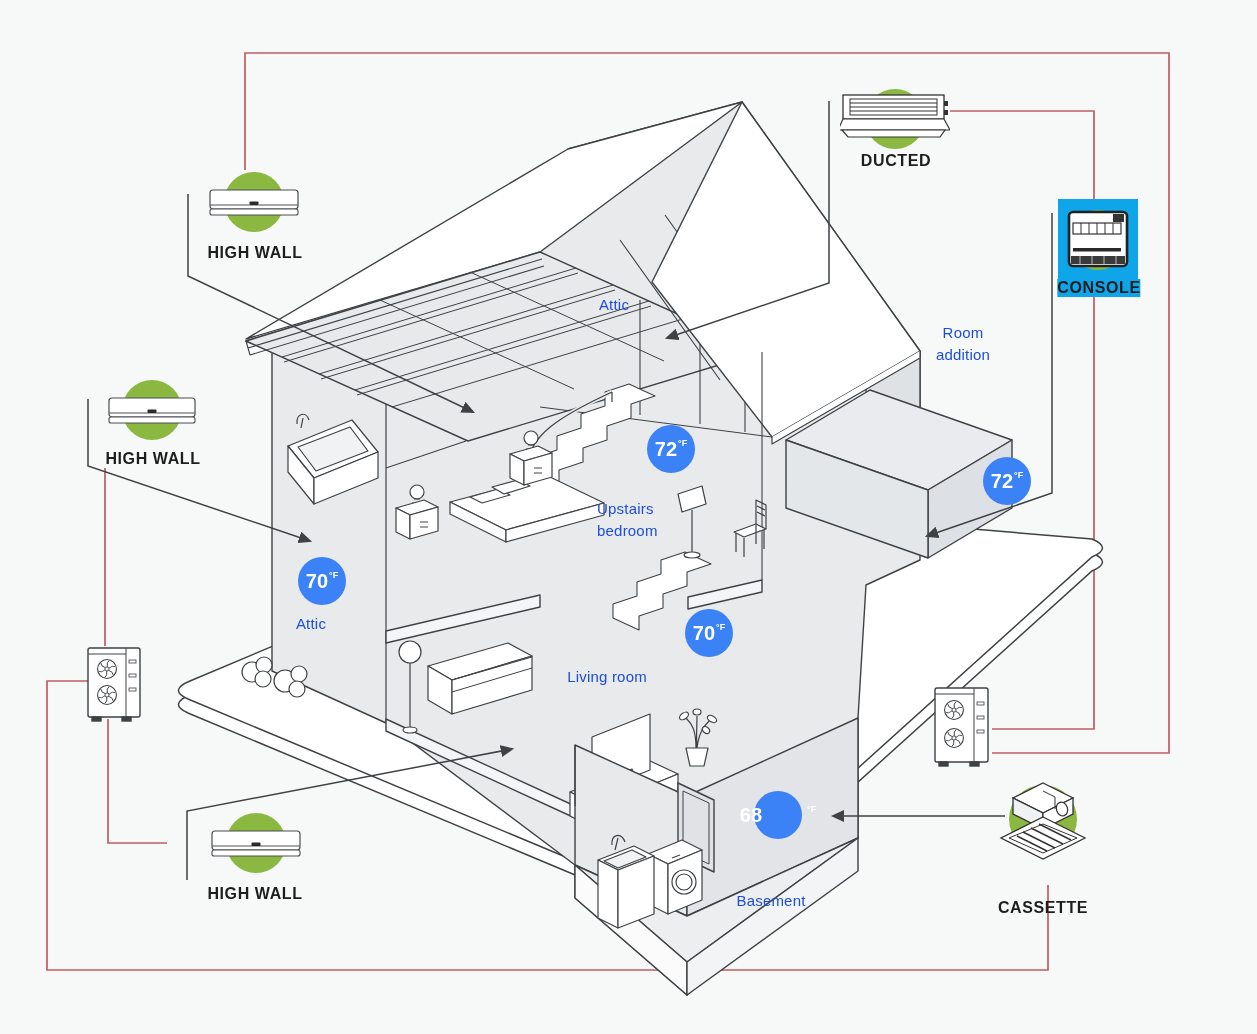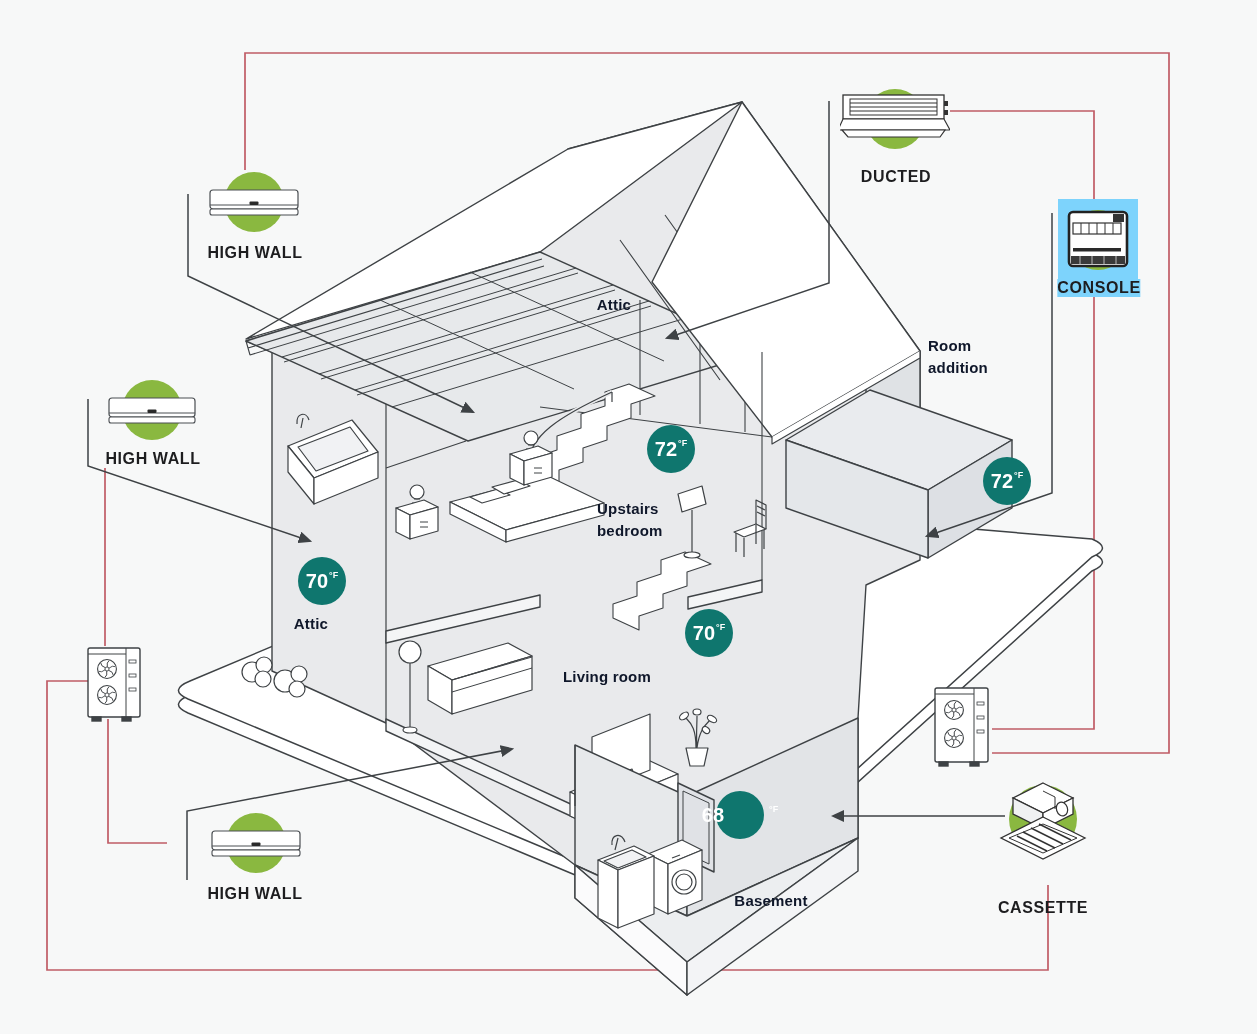--- a/index.html
+++ b/index.html
@@ -1,27 +1,27 @@
 <!DOCTYPE html>
 <html><head>
 <meta charset="utf-8">
 <style>
   html,body{margin:0;padding:0;}
   body{font-family:"Liberation Sans",sans-serif;background:#f7f8f8;}
   #stage{position:relative;width:1257px;height:1034px;background:#f7f8f8;overflow:hidden;}
   #house-svg{position:absolute;left:0;top:0;}
   .unit-icon{position:absolute;}
   .unit-label{position:absolute;font-weight:700;font-size:16px;letter-spacing:.6px;color:#1d1d1f;white-space:nowrap;transform:translateX(-50%);}
-  .room-label{position:absolute;font-weight:700;font-size:15px;letter-spacing:.2px;color:#0f172a;line-height:1.45;}
+  .room-label{position:absolute;font-weight:400;font-size:15px;letter-spacing:.2px;color:#1d4ed8;line-height:1.45;}
   .room-label.centered{transform:translateX(-50%);white-space:nowrap;}
-  .badge{position:absolute;width:48px;height:48px;border-radius:50%;background:#0f766e;color:#fff;
+  .badge{position:absolute;width:48px;height:48px;border-radius:50%;background:#3b82f6;color:#fff;
          display:flex;align-items:center;justify-content:center;transform:translate(-50%,-50%);
          font-weight:700;font-size:20px;}
   .badge sup{font-size:9px;font-weight:700;margin-left:1px;transform:translateY(-6px);}
-  .icon-bg{background:#7dd3fc;}
+  .icon-bg{background:#0ea5e9;}
 </style>
 </head>
 <body>
 
 <div id="stage">
 
 <svg id="house-svg" width="1257" height="1034" viewBox="0 0 1257 1034">
   <defs>
     <marker id="arr" markerWidth="9" markerHeight="8" refX="7.5" refY="4" orient="auto">
       <path d="M0,0 L9,4 L0,8 Z" fill="#3e4245"></path>
@@ -313,45 +313,45 @@
     <ellipse cx="69" cy="40" rx="5.5" ry="7" transform="rotate(-18 69 40)" fill="#fff" stroke="#333" stroke-width="1.2"></ellipse>
     <path d="M50,48 L92,69 L50,90 L8,69 Z" fill="#fff" stroke="#333" stroke-width="1.3"></path>
     <path d="M50,55 L84,69 L50,84 L16,69 Z" fill="#fff" stroke="#333" stroke-width="1"></path>
     <path d="M30,63 L62,79 M38,59 L70,75 M46,55 L78,71 M24,67 L54,82" stroke="#333" stroke-width="1.4"></path>
   </svg>
 </div>
 
 <div class="unit-label" style="left:255px;top:244px;">HIGH WALL</div>
 <div class="unit-label" style="left:153px;top:450px;">HIGH WALL</div>
 <div class="unit-label" style="left:255px;top:885px;">HIGH WALL</div>
-<div class="unit-label" style="left:896px;top:168px;">DUCTED</div>
+<div class="unit-label" style="left:896px;top:152px;">DUCTED</div>
 <div class="unit-label icon-bg" style="left:1099px;top:279px;">CONSOLE</div>
 <div class="unit-label" style="left:1043px;top:855px;margin-top:44px;">CASSETTE</div>
 
 <div class="room-label centered" style="left:614px;top:294px;">Attic</div>
 <div class="room-label" style="left:597px;top:498px;width:78px;">Upstairs bedroom</div>
 <div class="room-label centered" style="left:311px;top:613px;">Attic</div>
 <div class="room-label centered" style="left:607px;top:666px;">Living room</div>
 <div class="room-label centered" style="left:771px;top:890px;">Basement</div>
-<div class="room-label" style="left:928px;top:335px;width:70px;">Room addition</div>
+<div class="room-label" style="left:928px;top:322px;width:70px;text-align:center;">Room addition</div>
 
 <div class="badge" style="left:671px;top:449px;">
   <span>72</span>
       <sup>°F</sup>
 </div>
 <div class="badge" style="left:1007px;top:481px;">
   <span>72</span>
       <sup>°F</sup>
 </div>
 <div class="badge" style="left:322px;top:581px;">
   <span>70</span>
       <sup>°F</sup>
 </div>
 <div class="badge" style="left:709px;top:633px;">
   <span>70</span>
       <sup>°F</sup>
 </div>
-<div class="badge" style="left:740px;top:815px;gap:44px;">
+<div class="badge" style="left:778px;top:815px;gap:44px;">
   <span>68</span>
       <sup>°F</sup>
 </div>
 
 </div>
 
 </body></html>

